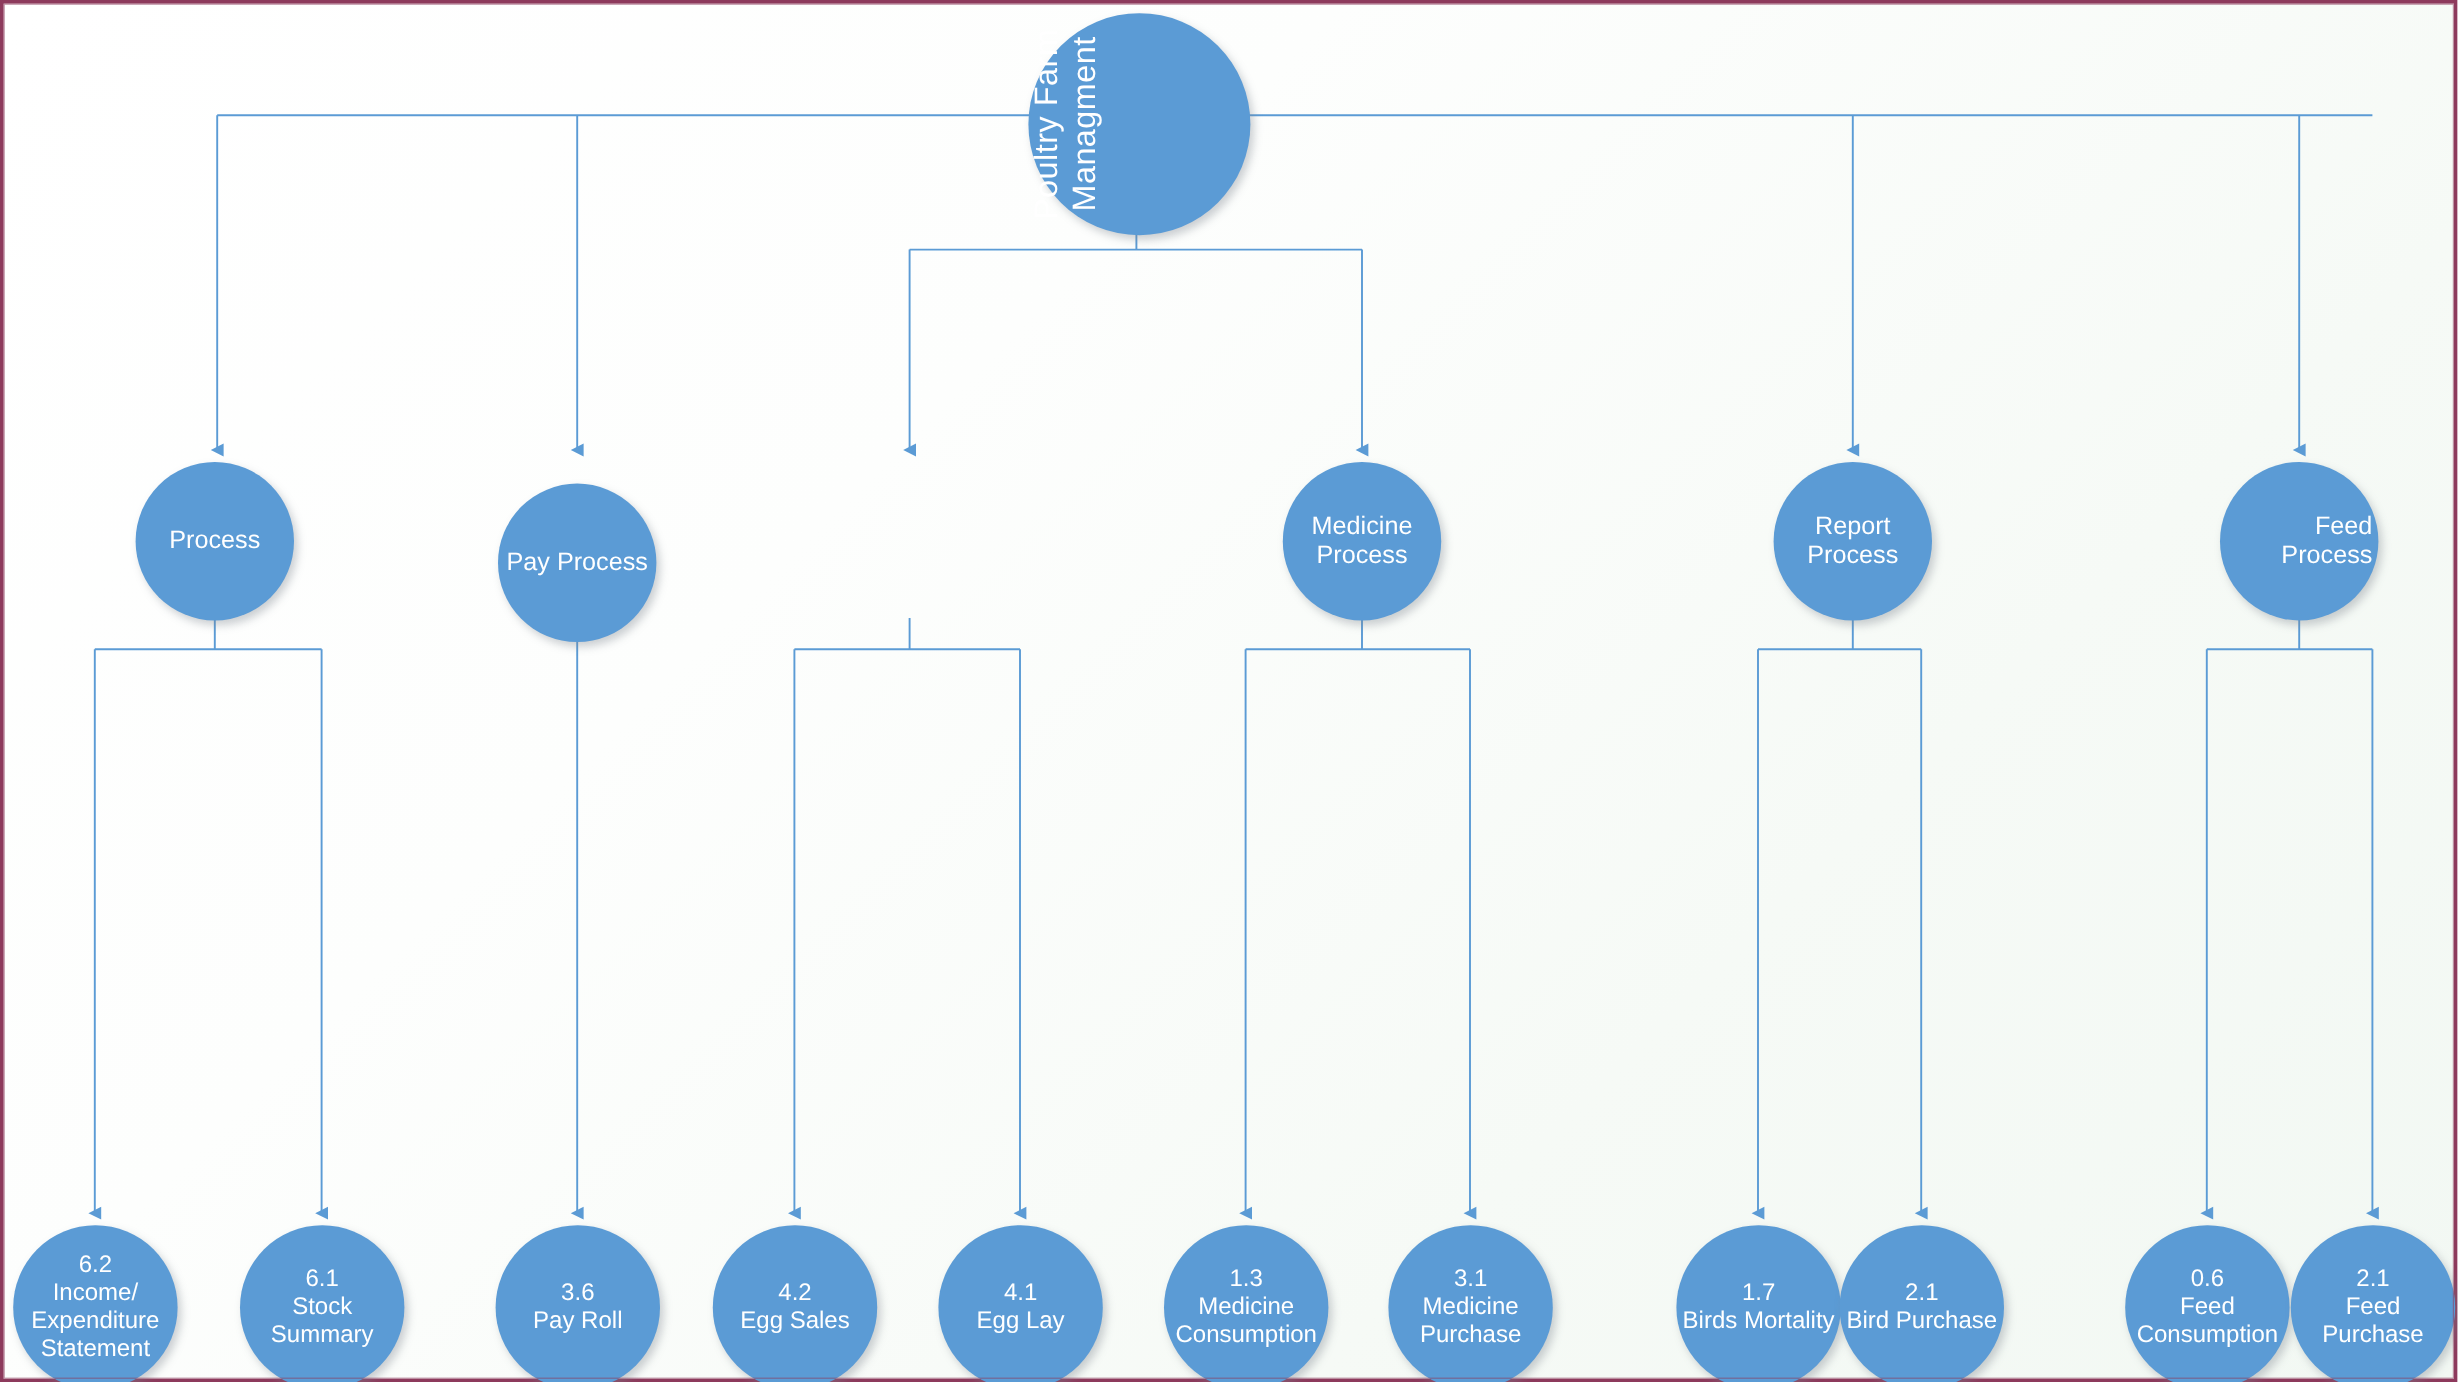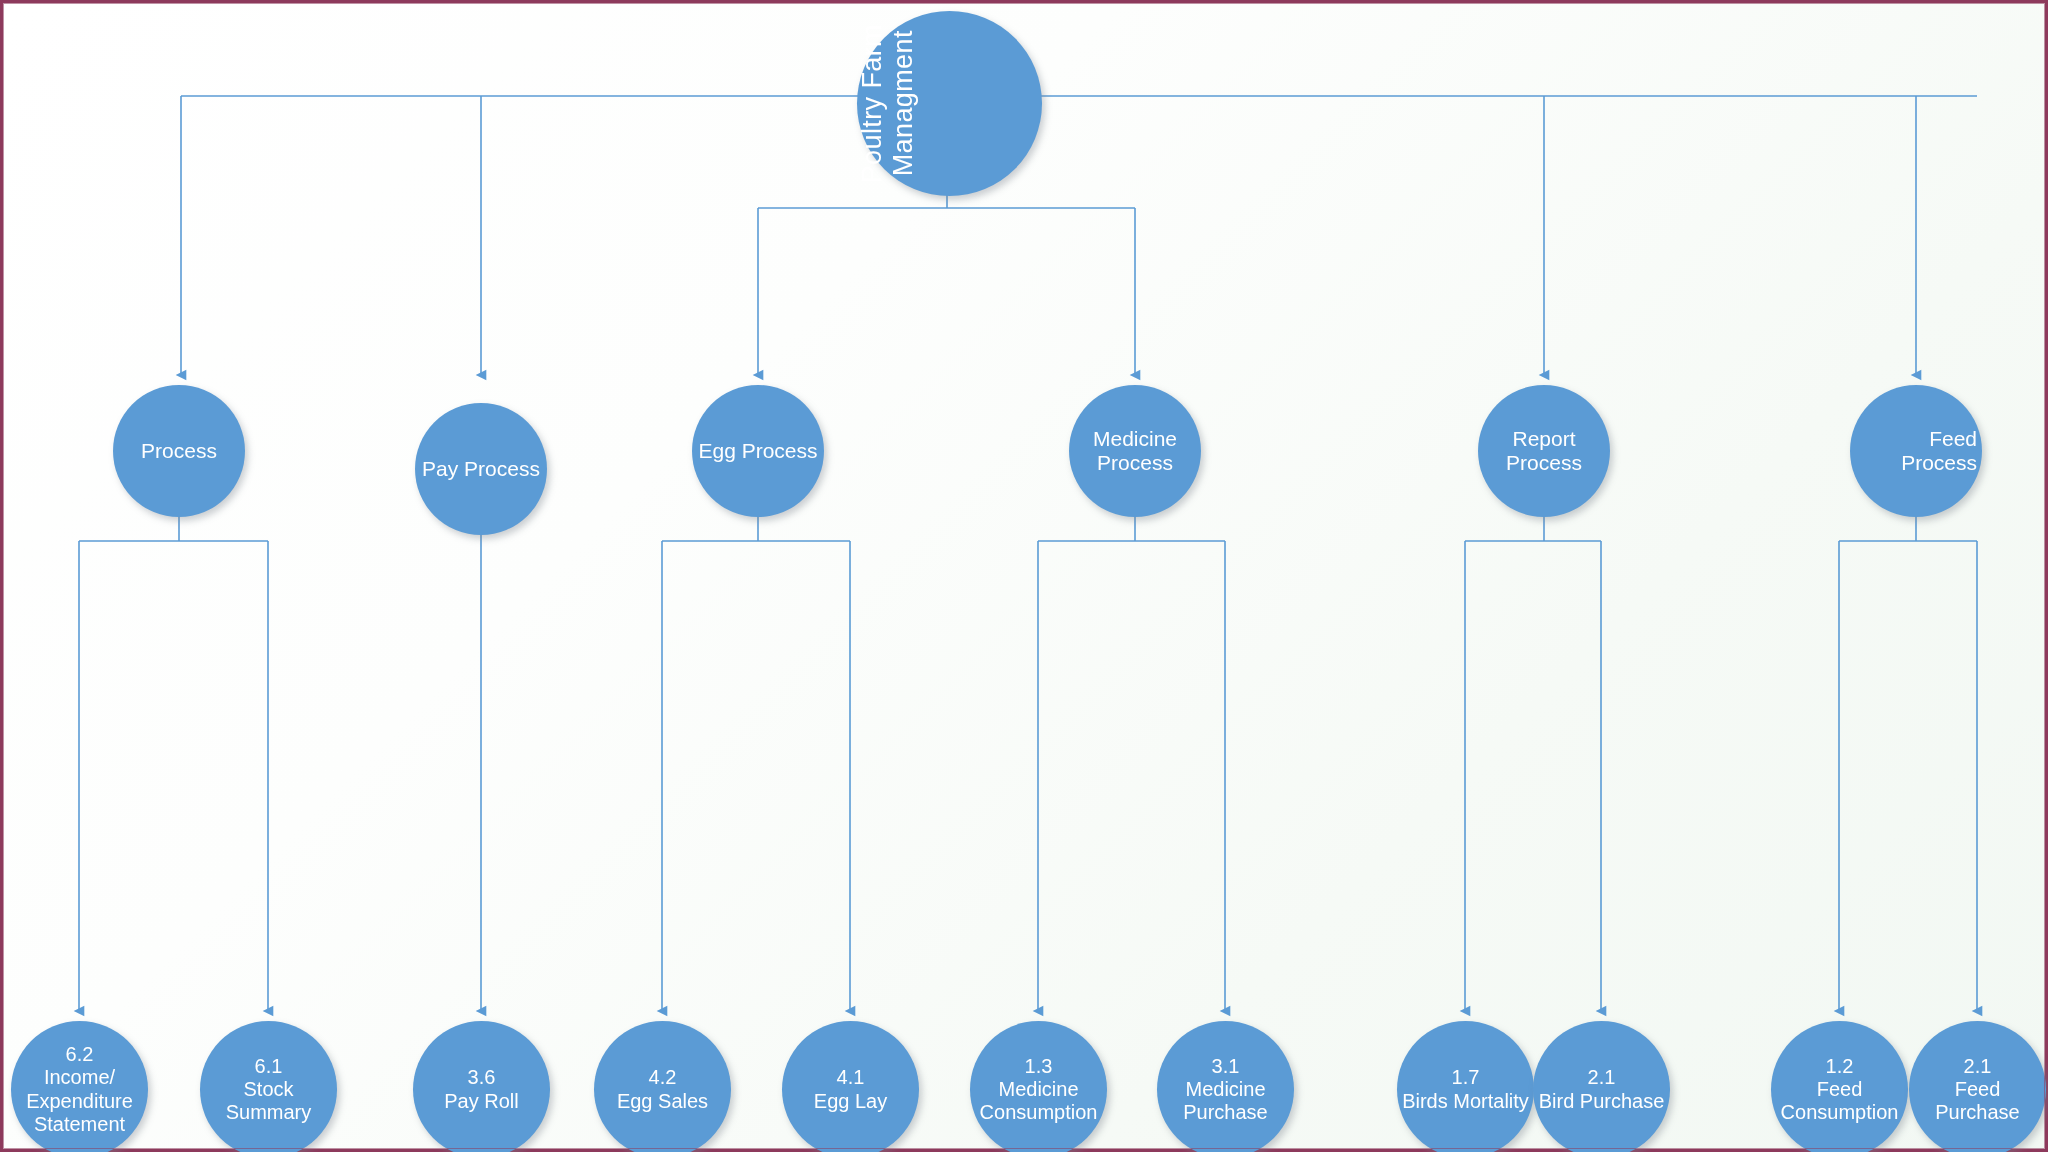--- a/index.html
+++ b/index.html
@@ -112,23 +112,20 @@
   </div>
 
   <div class="node lvl1" style="left:110px;top:382px;width:132px;height:132px;">
     <span class="lbl">Process</span>
   </div>
 
   <div class="node lvl1" style="left:412px;top:400px;width:132px;height:132px;">
     <span class="lbl">Pay Process</span>
   </div>
 
-  <div class="node lvl1" style="left:689px;top:382px;width:132px;height:132px;">
-    <span class="lbl">Egg Process</span>
-  </div>
 
   <div class="node lvl1" style="left:1066px;top:382px;width:132px;height:132px;">
     <span class="lbl">Medicine
 Process</span>
   </div>
 
   <div class="node lvl1" style="left:1475px;top:382px;width:132px;height:132px;">
     <span class="lbl">Report Process</span>
   </div>
 
@@ -179,21 +176,21 @@
     <span class="lbl">1.7
 Birds Mortality</span>
   </div>
 
   <div class="node lvl2" style="left:1530px;top:1018px;width:137px;height:137px;">
     <span class="lbl">2.1
 Bird Purchase</span>
   </div>
 
   <div class="node lvl2" style="left:1768px;top:1018px;width:137px;height:137px;">
-    <span class="lbl">1.2
+    <span class="lbl">0.6
 Feed
 Consumption</span>
   </div>
 
   <div class="node lvl2" style="left:1906px;top:1018px;width:137px;height:137px;">
     <span class="lbl">2.1
 Feed Purchase</span>
   </div>
 
 </div>

